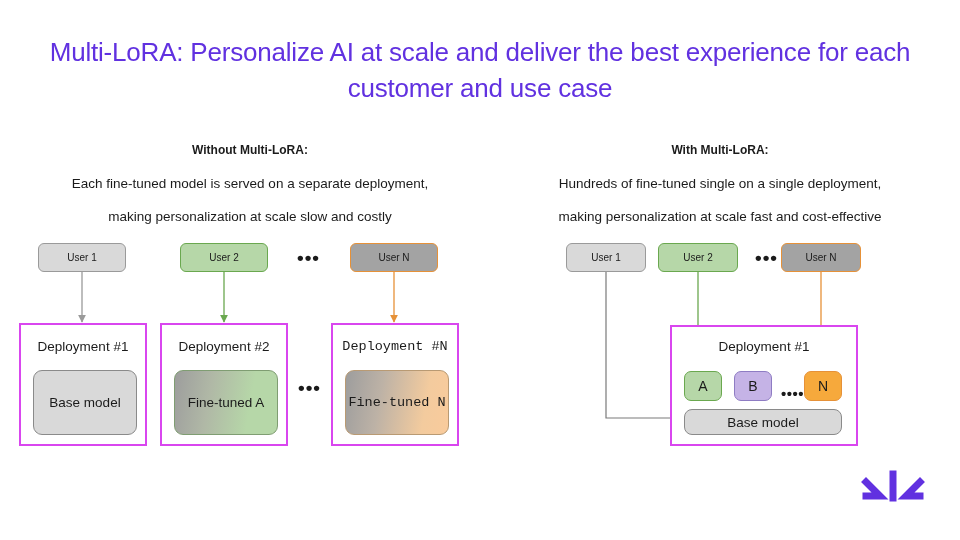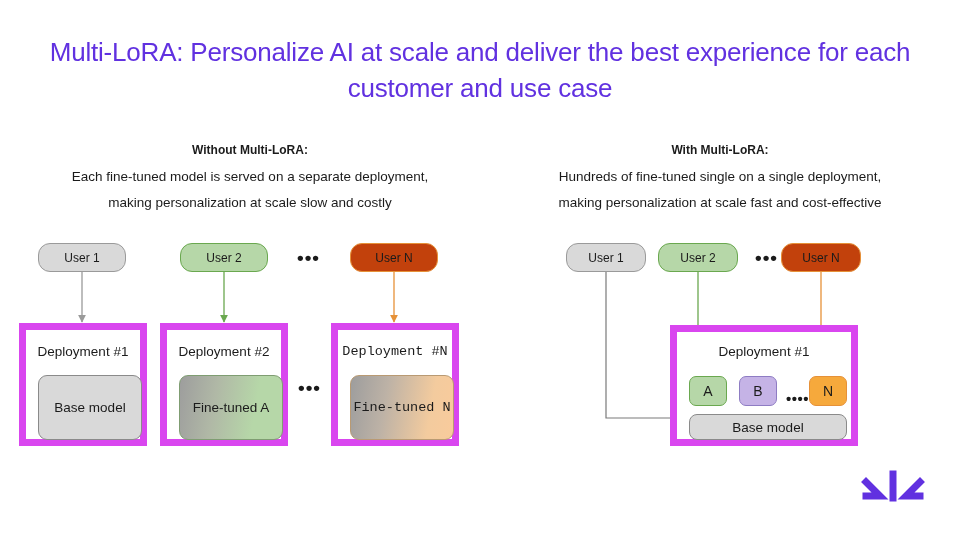--- a/index.html
+++ b/index.html
@@ -46,50 +46,50 @@
     font-size: 12px;
     font-weight: bold;
     color: #1b1b1b;
     line-height: 20px;
   }
   .col-head .head-sub {
     font-size: 13.5px;
     font-weight: 400;
     color: #1b1b1b;
     line-height: 19px;
-    margin-top: 7px;
+    margin-top: 14px;
   }
   #head-left  { left: 10px;  top: 140px; width: 480px; }
   #head-right { left: 490px; top: 140px; width: 460px; }
 
   
   .node {
     position: absolute;
     box-sizing: border-box;
     display: flex;
     align-items: center;
     justify-content: center;
     font-size: 13.5px;
     color: #1b1b1b;
     text-align: center;
   }
   .user-box {
     height: 29px;
-    border-radius: 12px;
+    border-radius: 6px;
     border: 1px solid #9a9a9a;
     background: #d9d9d9;
-    font-size: 12px;
+    font-size: 10px;
   }
   .user-box.green  { background:#b6d7a8; border-color:#6aa84f; }
-  .user-box.orange { background:#c2410c; border-color:#e69138; }
+  .user-box.orange { background:#a3a3a3; border-color:#e69138; }
 
   .deploy-box {
     position: absolute;
     box-sizing: border-box;
-    border: 7px solid #d946ef;
+    border: 2px solid #d946ef;
     background: #ffffff;
   }
   .deploy-label {
     position: absolute;
     left: 0; right: 0;
     text-align: center;
     font-size: 13.5px;
     color: #1b1b1b;
   }
   .model-box {

